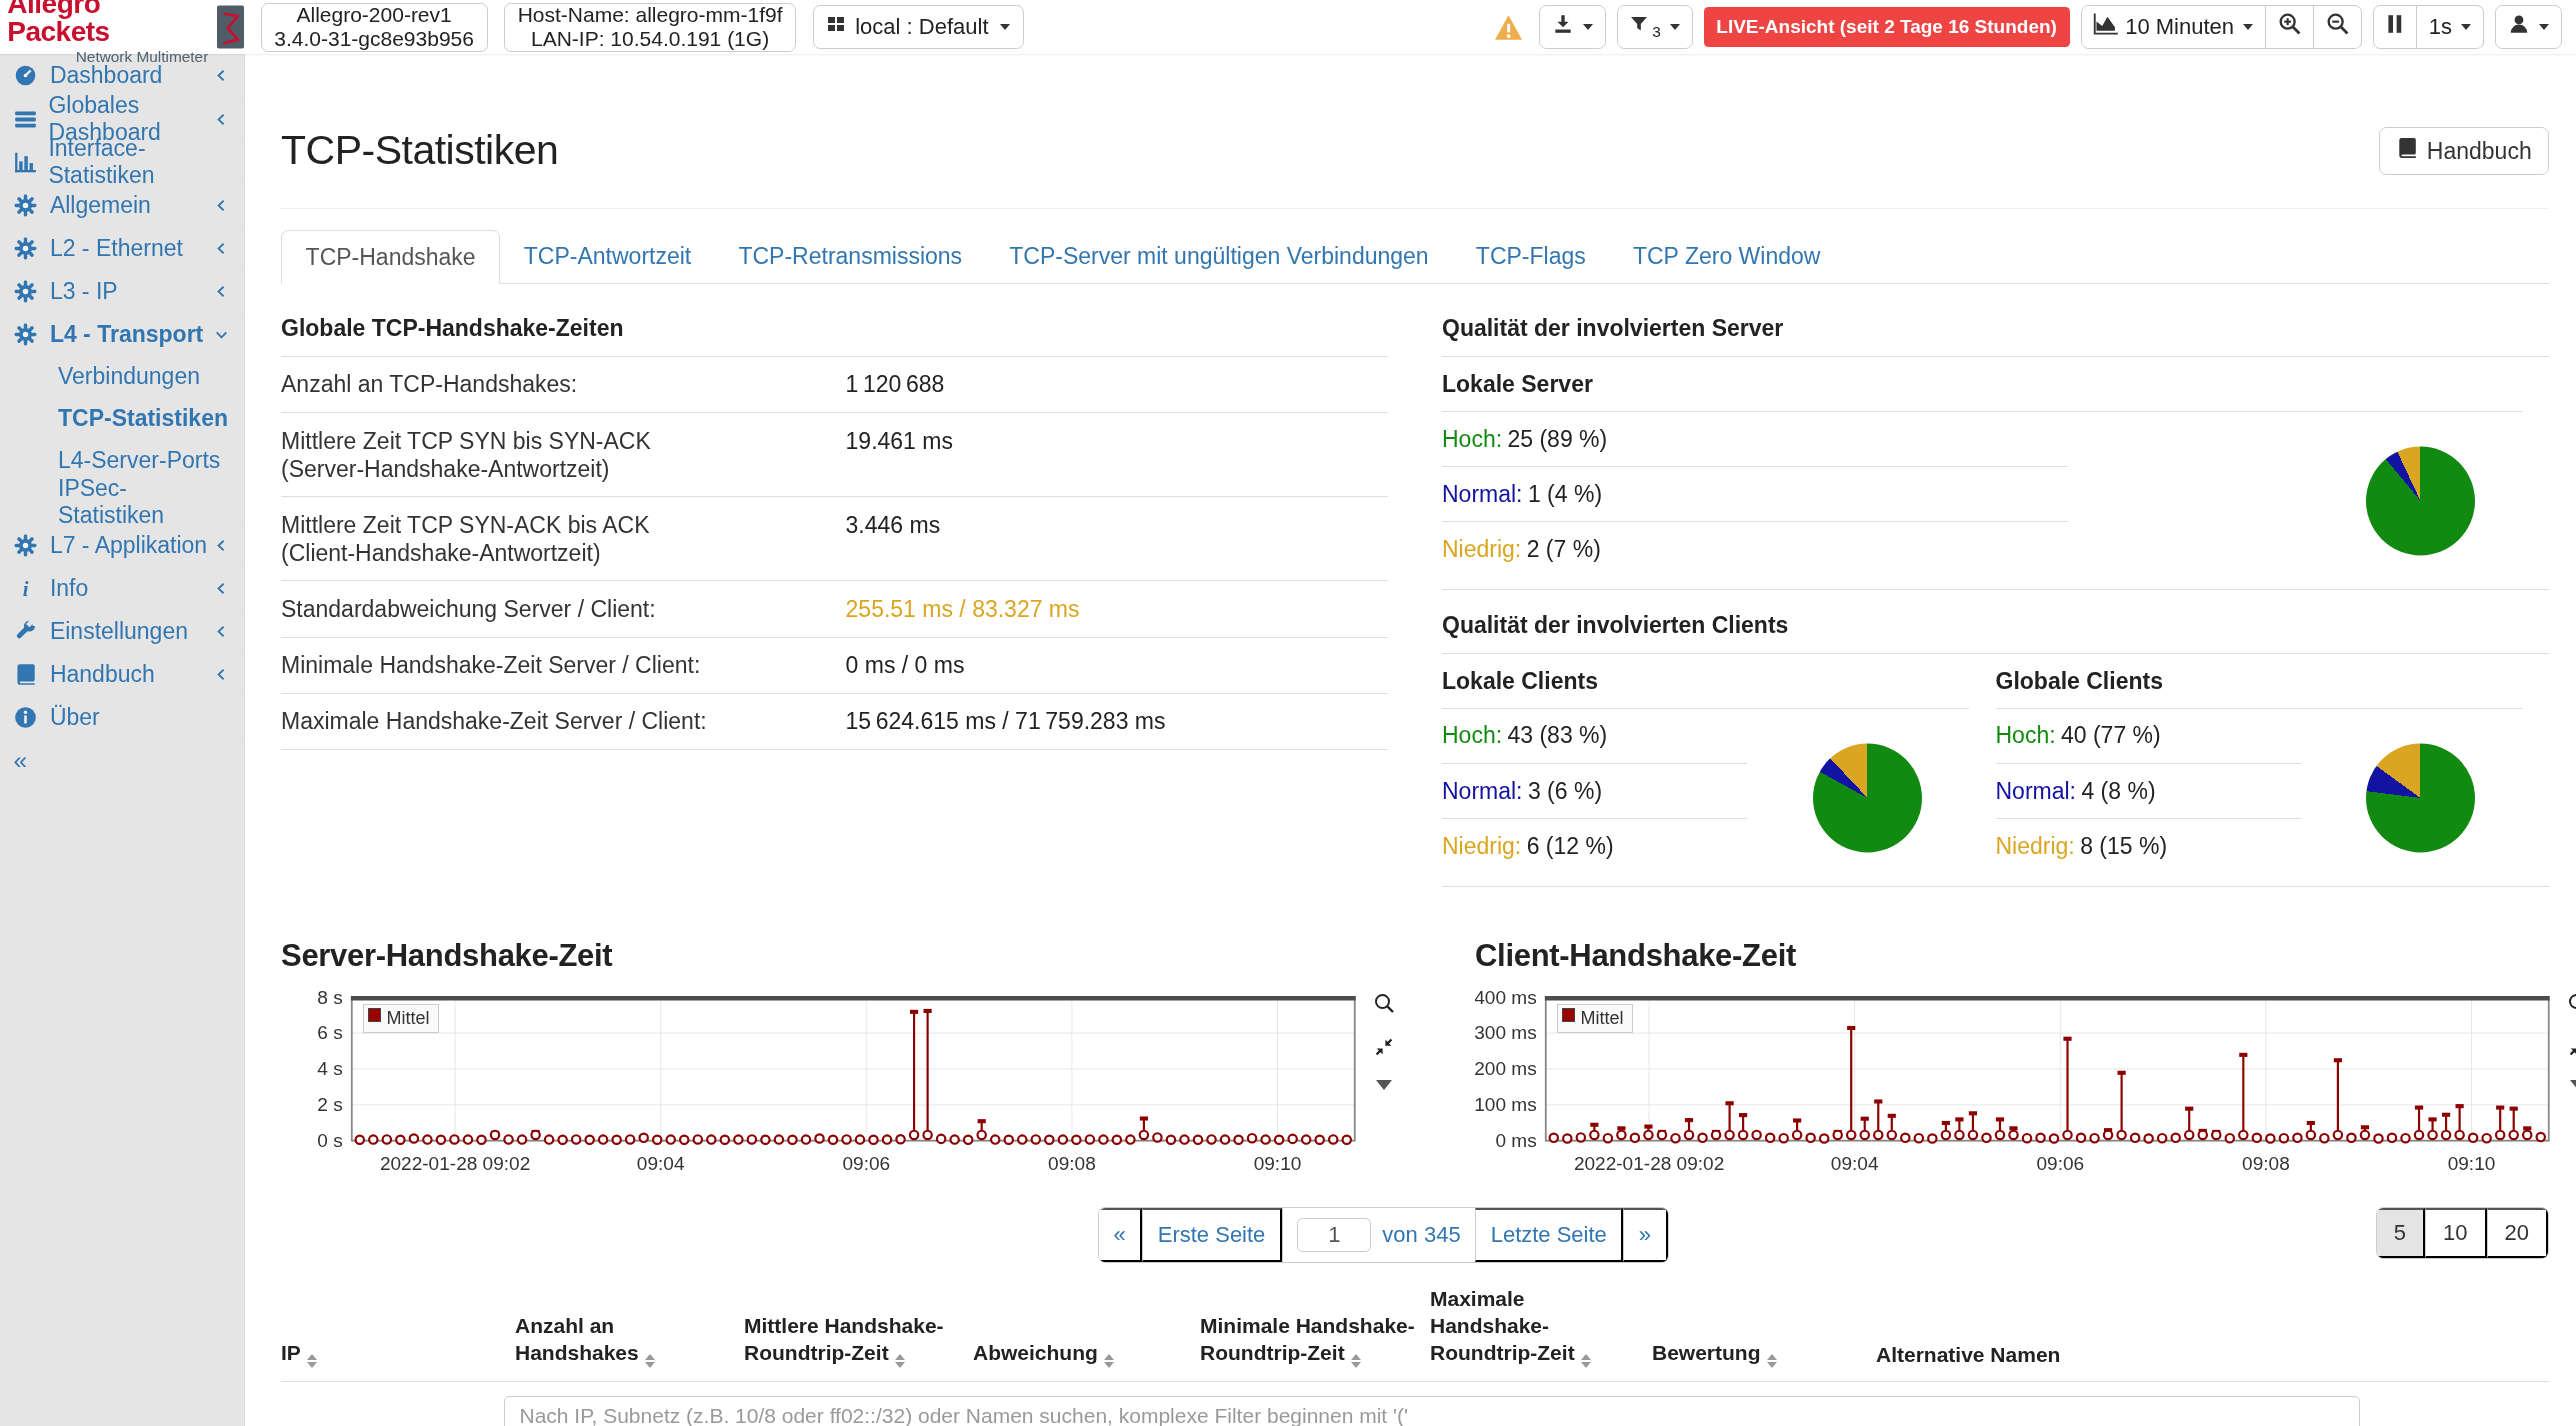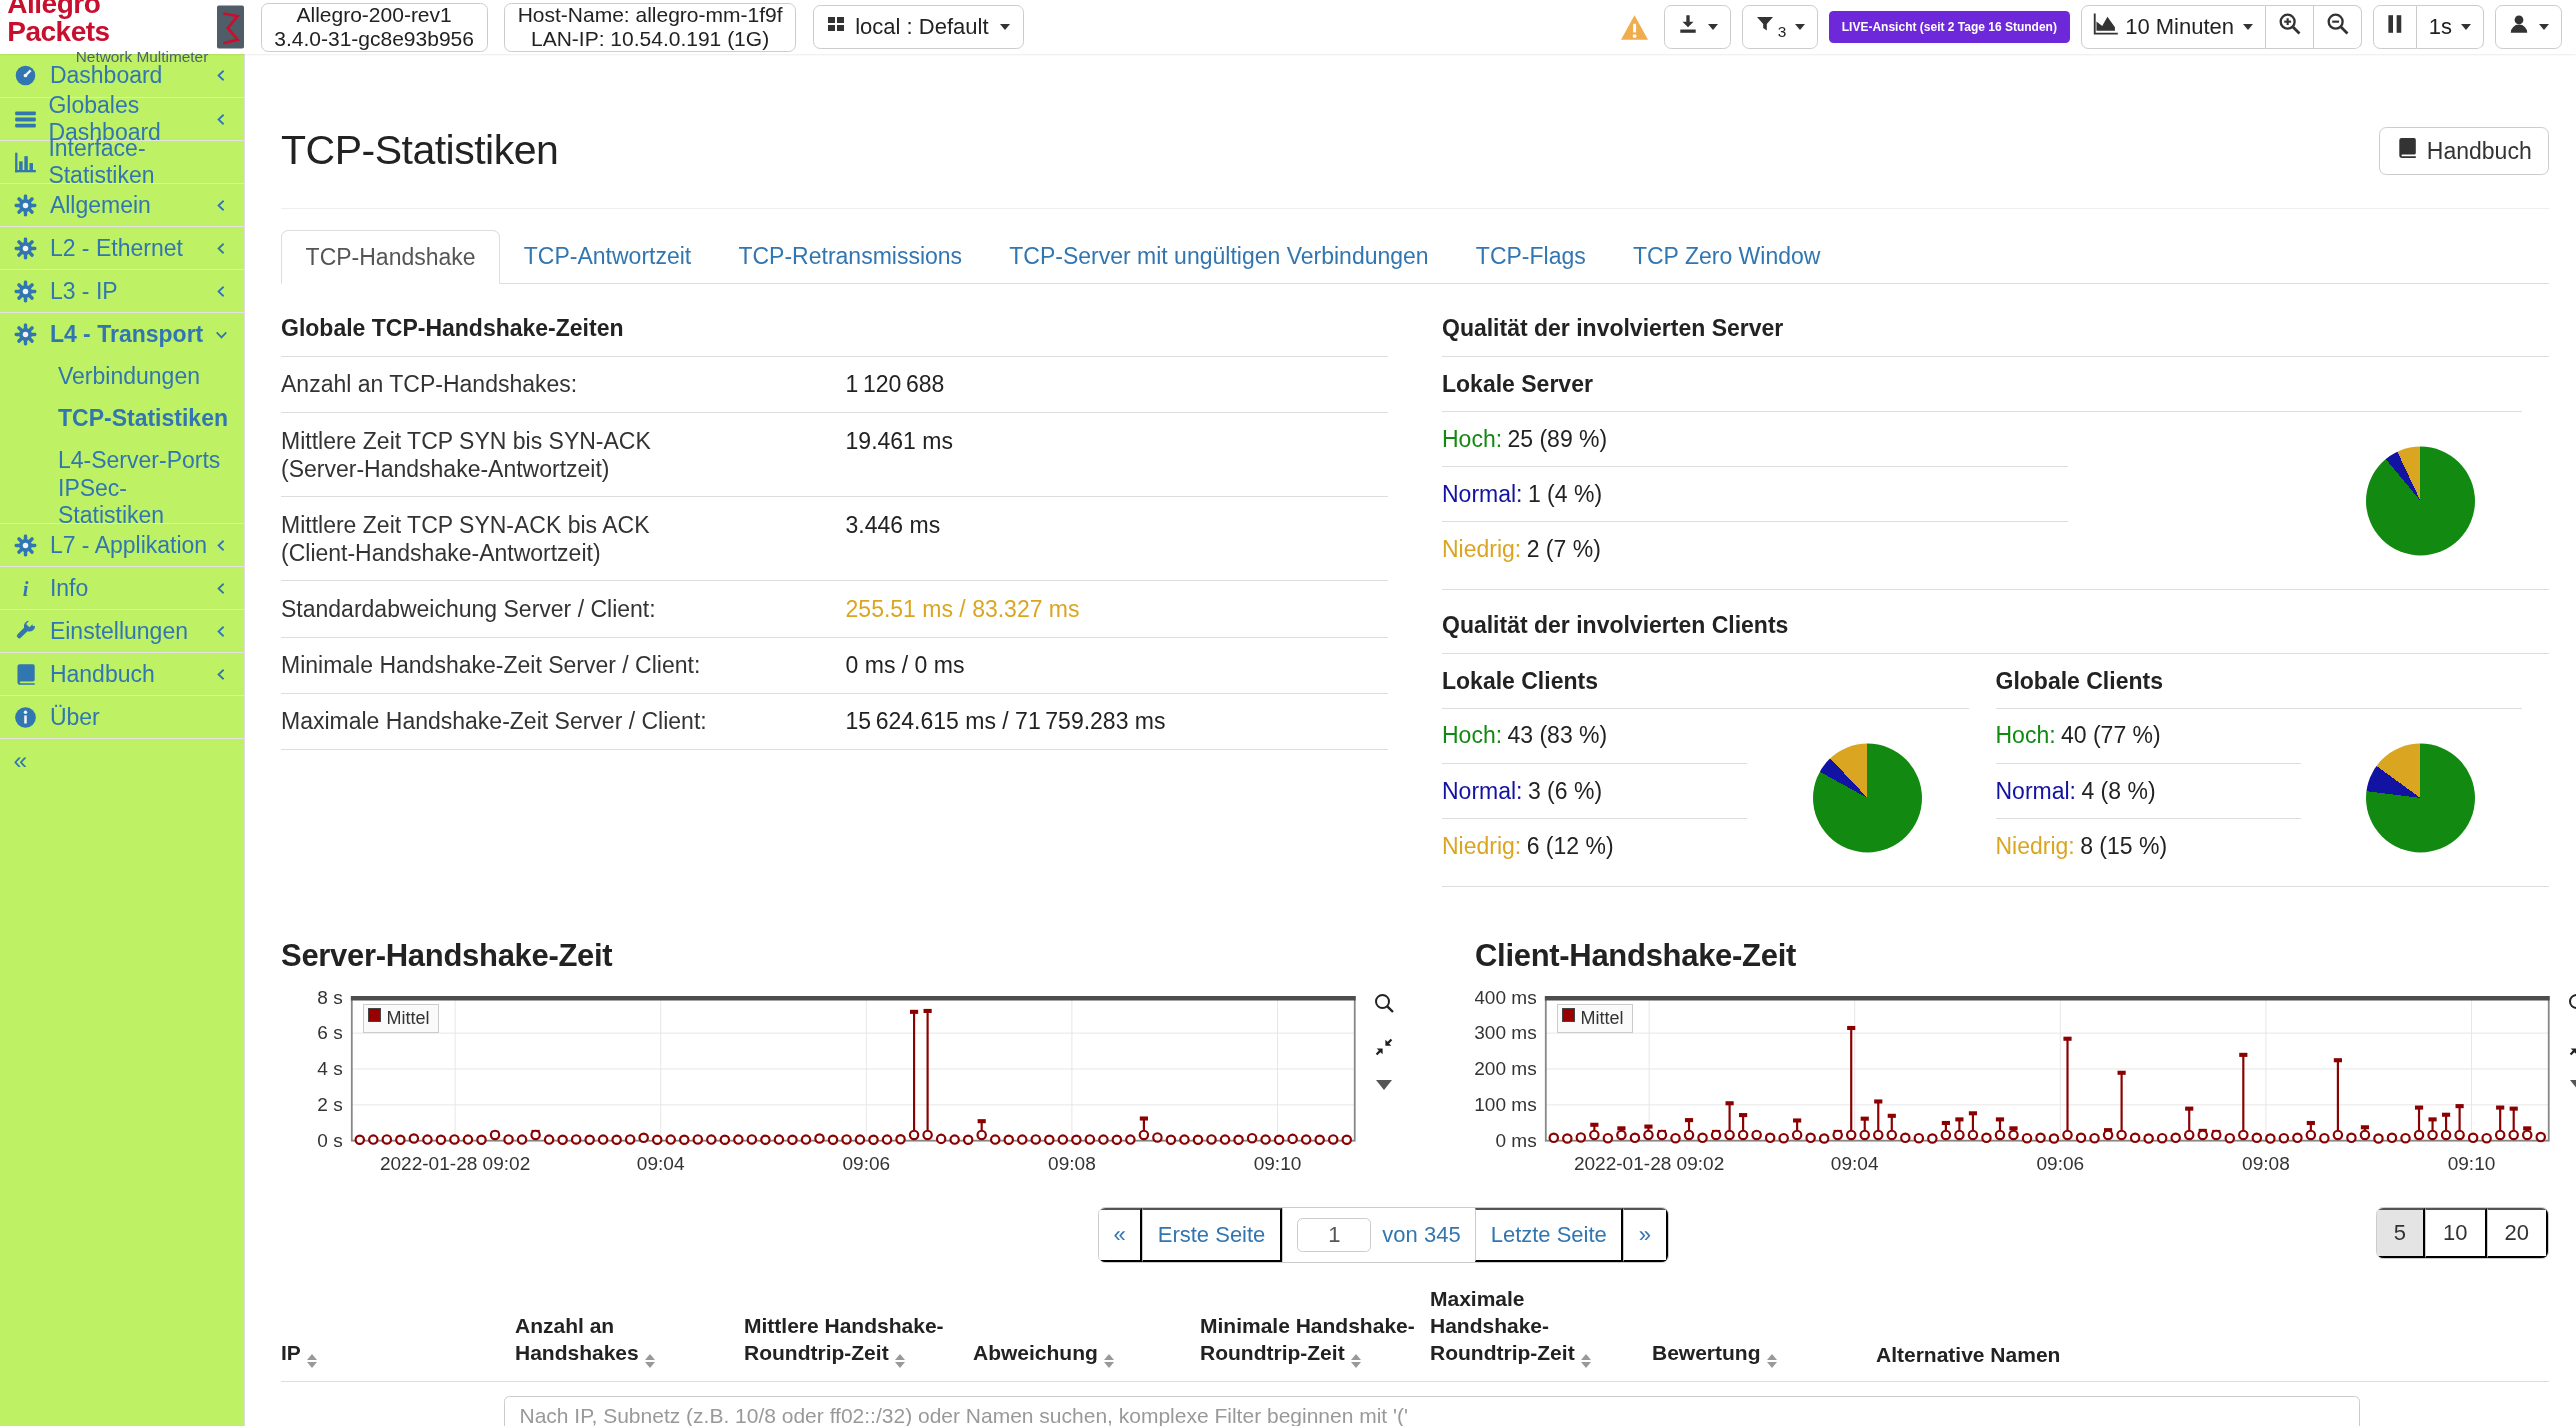--- a/index.html
+++ b/index.html
@@ -13,27 +13,27 @@
 .brand-sub{color:#51626f;font-size:15.4px;text-align:right;margin-top:2.7px}
 .logo-mark{margin-left:9px;display:flex}
 .tb-box{border:0.9px solid #ccc;border-radius:7.3px;margin-left:16.3px;text-align:center;font-size:21px;line-height:23.6px;color:#222;height:49px;padding:0 12.7px;display:flex;flex-direction:column;justify-content:center;background:#fff}
 .tb-select{display:flex;align-items:center;gap:9px;border:0.9px solid #ccc;border-radius:7.3px;background:#fff;height:44px;margin-left:16.3px;padding:0 12.7px;font-size:22px;color:#222}
 .tb-right{margin-left:auto;display:flex;align-items:center;gap:11px;padding-right:14.5px}
 .tb-btn{height:44px;border:0.9px solid #ccc;border-radius:7.3px;background:#fff;display:flex;align-items:center;justify-content:center;gap:6.4px;padding:0 11.8px;font-size:22px;color:#222}
 .btn-group{display:flex}
 .btn-group .tb-btn{border-radius:0;border-left-width:0}
 .btn-group .tb-btn:first-child{border-radius:7.3px 0 0 7.3px;border-left-width:0.9px}
 .btn-group .tb-btn:last-child{border-radius:0 7.3px 7.3px 0}
-.live-badge{background:#6d28d9;color:#fff;font-weight:700;font-size:12px;padding:9px 12.7px;border-radius:4.5px;white-space:nowrap}
+.live-badge{background:#ef4444;color:#fff;font-weight:700;font-size:19px;padding:9px 12.7px;border-radius:4.5px;white-space:nowrap}
 .caret{display:inline-block;width:0;height:0;border-left:5.4px solid transparent;border-right:5.4px solid transparent;border-top:6.4px solid #333;margin-left:2.7px}
 .fsub{font-size:15.4px;margin-left:-3.6px;align-self:flex-end;margin-bottom:7.3px}
 .warn-ic{display:flex;margin-right:3.6px}
 
 .layout{display:flex;height:1372px}
-.sidebar{width:245px;background:#bef264;border-right:0.9px solid #ddd;flex-shrink:0}
+.sidebar{width:245px;background:#e5e5e5;border-right:0.9px solid #ddd;flex-shrink:0}
 .snav-item{display:flex;align-items:center;height:43px;padding:0 14.5px 0 13.6px;color:#3276b1;font-size:23px;cursor:pointer}
 .snav-item:not(.sub){border-top:0.9px solid #e3e3e3}
 .snav-item:first-child{border-top:0}
 .sicon{width:24.5px;height:24.5px;margin-right:11.8px;display:flex;align-items:center;justify-content:center}
 .snav-item.sub{padding-left:58px;height:42px}
 .snav-item.bold .slabel,.snav-item.active .slabel{font-weight:700}
 .schev{margin-left:auto;display:flex}
 .collapse-row{border-top:0.9px solid #e3e3e3;height:44px;display:flex;align-items:center;padding-left:13.6px;color:#3276b1;font-size:24.5px;cursor:pointer}
 .main{flex:1;padding:0 27px 0 36px;background:#fff;min-width:0}
 

